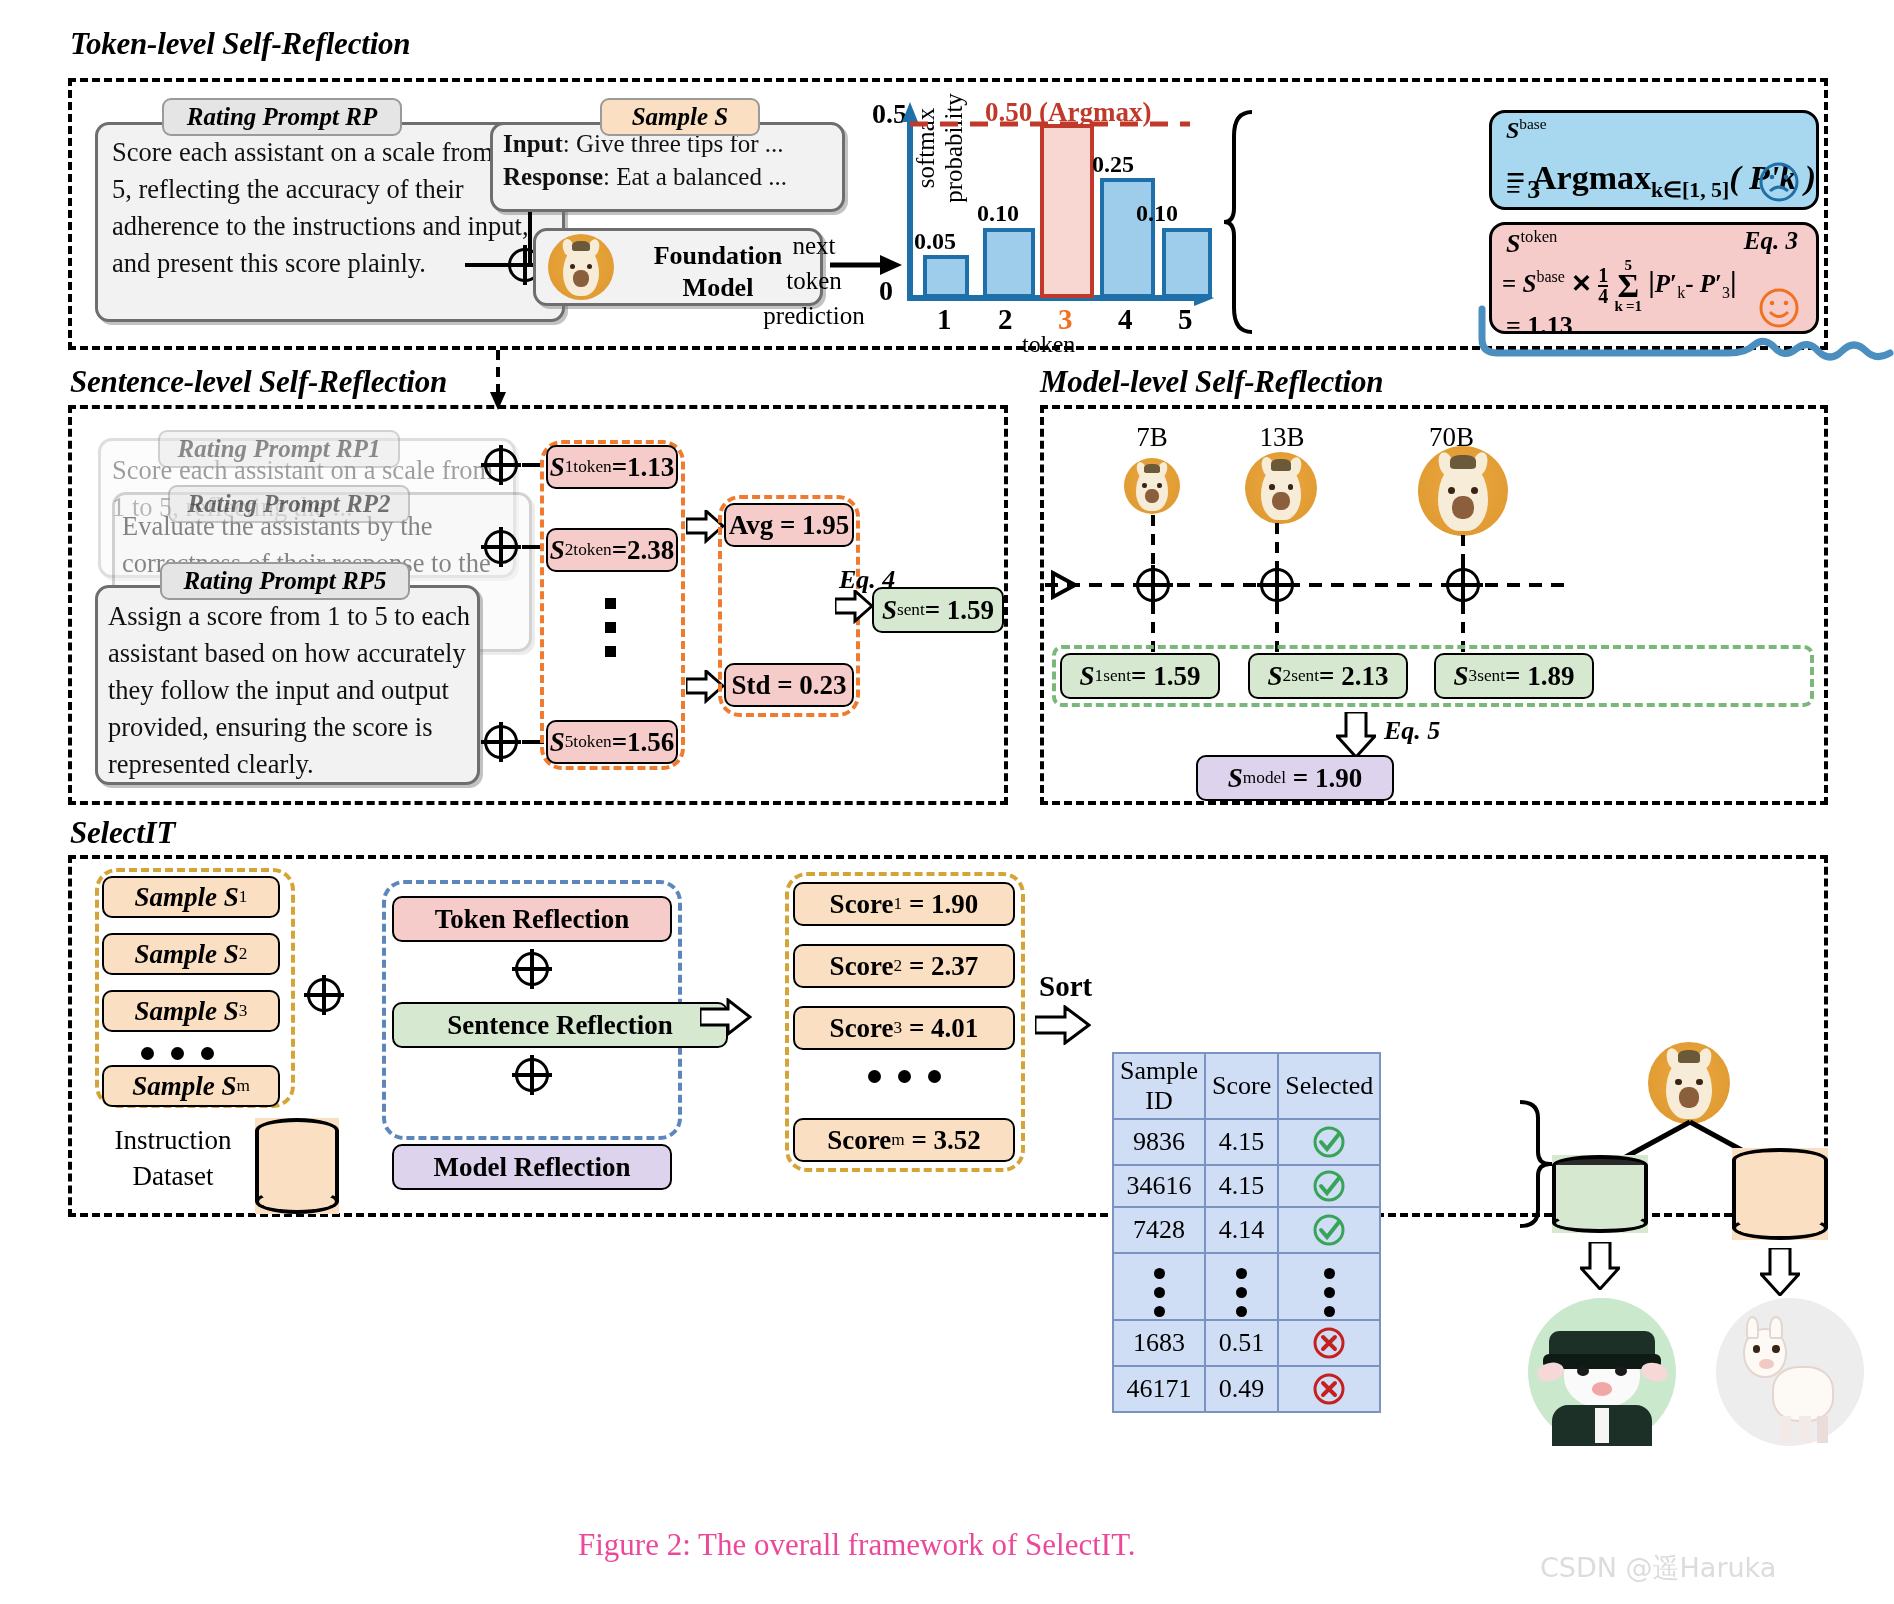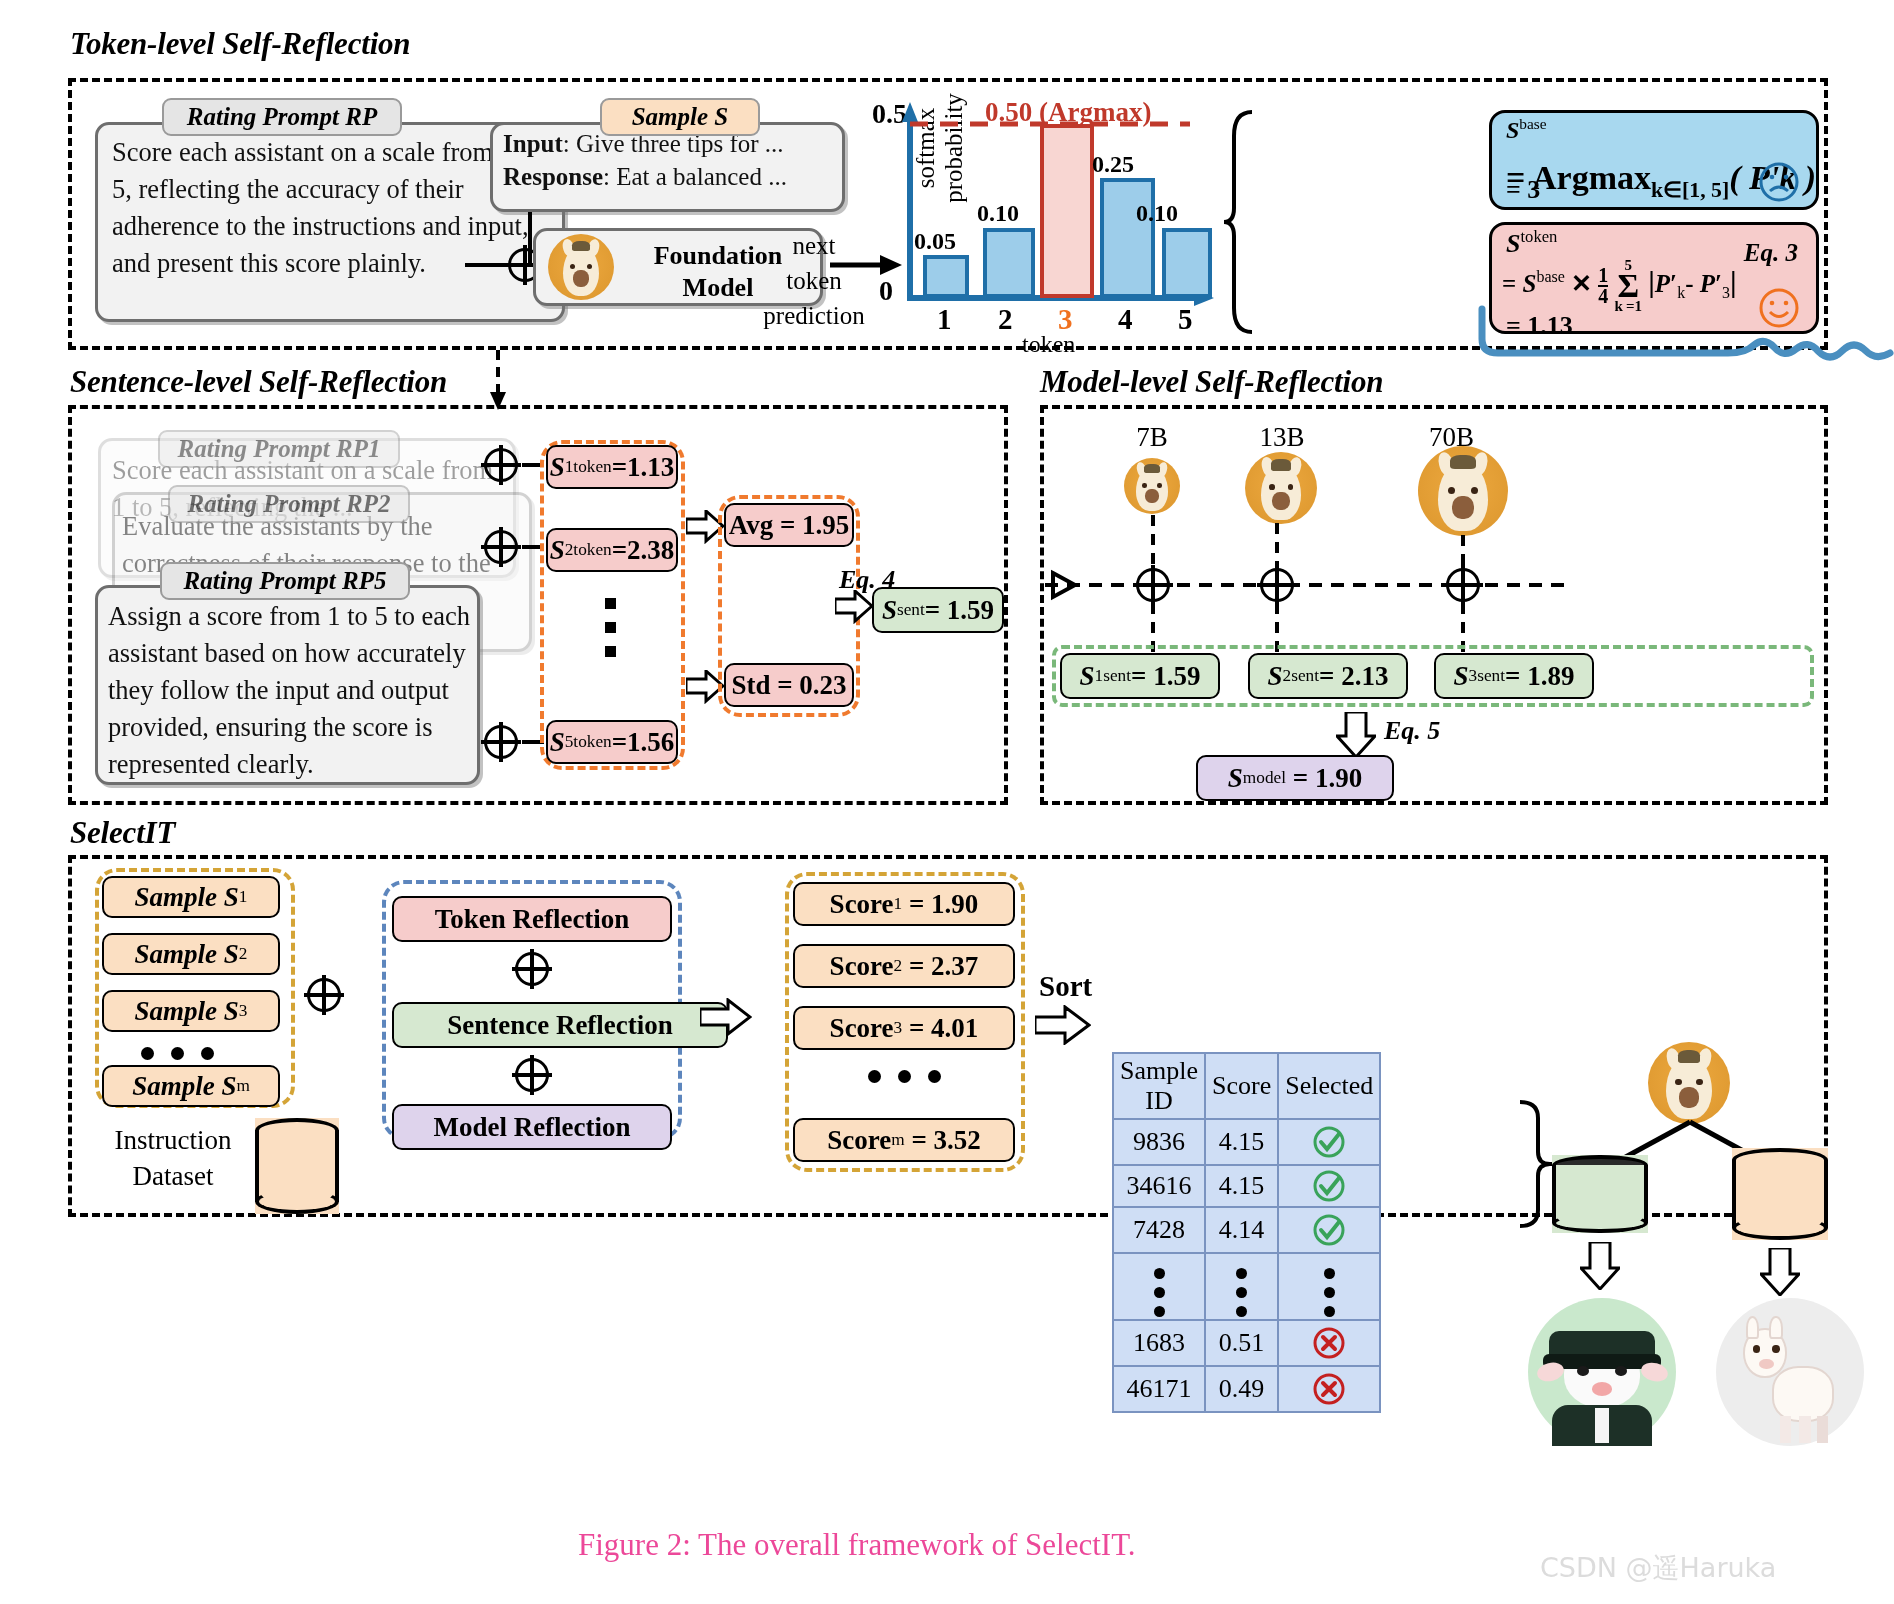--- a/index.html
+++ b/index.html
@@ -258,21 +258,21 @@
     <circle cx="14" cy="16" r="2.3" fill="#1f6fa8"></circle>
       <circle cx="28" cy="16" r="2.3" fill="#1f6fa8"></circle>
     <path d="M12 30 Q21 22 30 30" stroke="#1f6fa8" stroke-width="3" fill="none"></path>
   </svg>
 </div>
 
 <div class="eqbox eq-pink" style="left:1489px; top:222px; width:330px; height:112px;">
   <div style="position:absolute; left:14px; top:2px; font-size:26px;">
     <span class="ital">S</span><sup>token</sup>
   </div>
-  <div style="position:absolute; right:18px; top:14px; font-size:25px; font-style:italic; font-weight:bold;">Eq. 3</div>
+  <div style="position:absolute; right:18px; top:2px; font-size:25px; font-style:italic; font-weight:bold;">Eq. 3</div>
   <div style="position:absolute; left:10px; top:34px; font-size:25px; white-space:nowrap;">
     = <span class="ital">S</span><sup>base</sup> ✕
     <span style="display:inline-block; vertical-align:middle; text-align:center; font-size:20px; line-height:19px;">1<hr style="margin:0;border:0;border-top:2px solid #000;">4</span>
     <span style="display:inline-block; vertical-align:middle; text-align:center; font-size:15px; line-height:13px;">5<br><span style="font-size:33px; line-height:28px;">Σ</span><br>k =1</span>
     <span style="font-size:30px;">|</span><span class="ital">P</span>′<sub>k</sub>- <span class="ital">P</span>′<sub>3</sub><span style="font-size:30px;">|</span>
   </div>
   <div style="position:absolute; left:14px; top:86px; font-size:26px;">= 1.13</div>
   <svg style="position:absolute; right:16px; bottom:2px;" width="42" height="42">
     <circle cx="21" cy="21" r="18" stroke="#f0711f" stroke-width="3" fill="none"></circle>
     <circle cx="14" cy="16" r="2.3" fill="#f0711f"></circle>
@@ -470,21 +470,21 @@
     <div class="bot"></div>
 </div>
 
 <div class="oplus" style="left:307px; top:978px;"></div>
 
 <div class="dashgroup dashgroup-blue" style="left:382px; top:880px; width:300px; height:260px;"></div>
 <div class="scorechip" style="left:392px; top:896px; width:280px; height:46px; background:#f6cccb;">Token Reflection</div>
 <div class="oplus" style="left:515px; top:952px;"></div>
 <div class="scorechip greenchip" style="left:392px; top:1002px; width:336px; height:46px;">Sentence Reflection</div>
 <div class="oplus" style="left:515px; top:1058px;"></div>
-<div class="scorechip purplechip" style="left:392px; top:1104px; width:280px; height:46px;">Model Reflection</div>
+<div class="scorechip purplechip" style="left:392px; top:1144px; width:280px; height:46px;">Model Reflection</div>
 
 <svg style="position:absolute; left:700px; top:998px;" width="52" height="38">
   <polygon points="0,11 28,11 28,2 50,19 28,36 28,27 0,27" fill="#fff" stroke="#000" stroke-width="3"></polygon>
 </svg>
 
 <div class="dashgroup dashgroup-gold" style="left:785px; top:872px; width:240px; height:300px;"></div>
 <div class="scorechip orangechip" style="left:793px; top:882px; width:222px; height:44px;">
   <span>Score</span><sub>1</sub>&nbsp;<span>= 1.90</span>
 </div>
 <div class="scorechip orangechip" style="left:793px; top:944px; width:222px; height:44px;">

